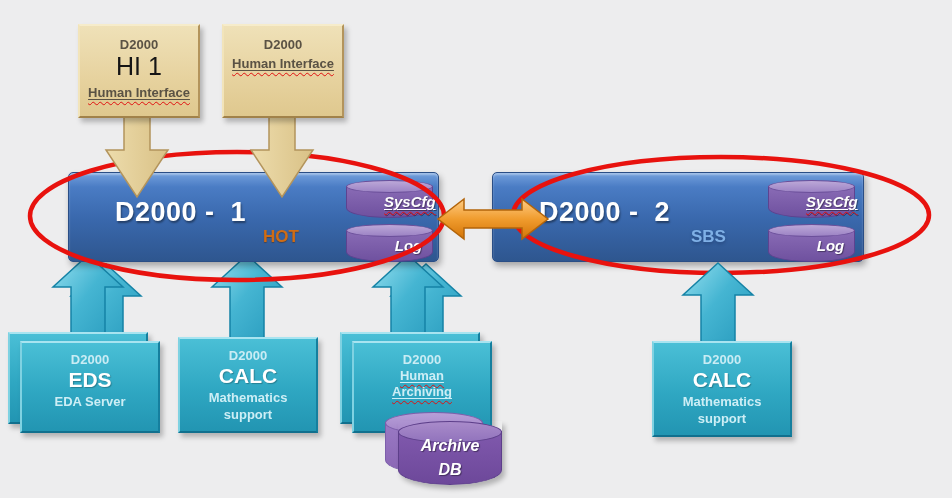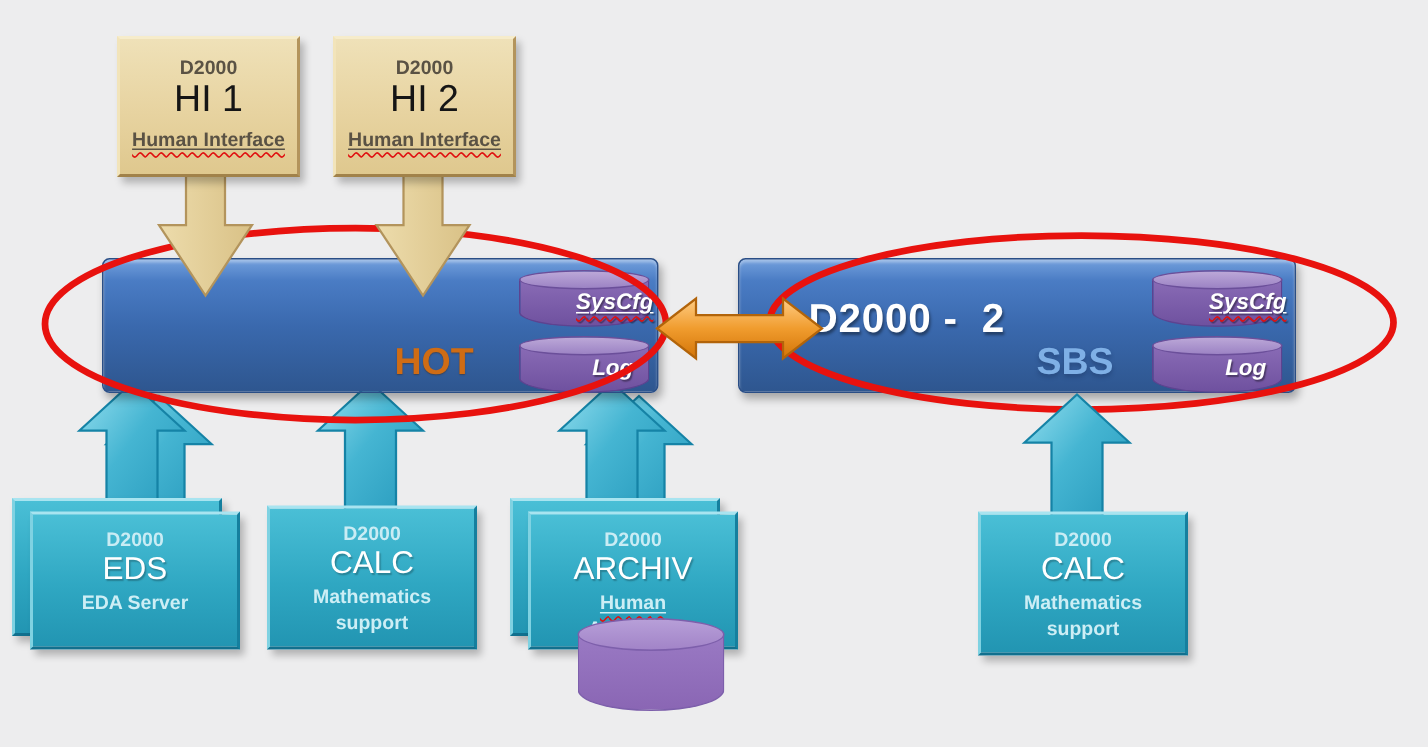--- a/index.html
+++ b/index.html
@@ -29,21 +29,21 @@
     position:absolute;top:172px;height:88px;border-radius:5px;
     background:linear-gradient(180deg,#73a0dd 0%,#4a7cc4 16%,#3a69ae 50%,#2e568f 100%);
     border:1px solid #2a4e86;
     box-shadow:2px 4px 6px rgba(0,0,0,.3), inset 0 2px 2px rgba(255,255,255,.35);
     z-index:2;
   }
   .server .title{
     position:absolute;left:46px;top:24px;font-size:27px;font-weight:bold;color:#fff;
     white-space:pre;letter-spacing:.5px;text-shadow:1px 2px 2px rgba(0,0,0,.4);
   }
-  .mode{position:absolute;font-size:25px;font-weight:bold;}
+  .mode{position:absolute;font-size:17px;font-weight:bold;}
   .mode-hot{left:194px;top:54px;color:#cf6c15;text-shadow:0 1px 1px rgba(70,35,0,.45);}
   .mode-sbs{left:198px;top:54px;color:#7fb0e6;text-shadow:0 2px 3px rgba(20,40,80,.35);}
 
   
   .cyl{position:absolute;width:87px;height:38px;}
   .cyl .ctop{
     position:absolute;left:0;top:0;width:100%;height:13px;border-radius:50%;
     background:linear-gradient(180deg,#bca8d8,#9c83c4);border:1px solid #6b4f9a;
     box-sizing:border-box;z-index:2;
   }
@@ -62,21 +62,21 @@
 
   
   .proc{
     position:absolute;width:136px;height:88px;text-align:center;color:#fff;
     background:linear-gradient(180deg,#4abfd6 0%,#2fa7c2 55%,#2295b2 100%);
     border:2px solid;border-color:#a8e4f0 #157f9e #11708e #7fd2e2;
     box-shadow:3px 4px 5px rgba(0,0,0,.25);z-index:4;
   }
   .proc.back{z-index:3;}
   .proc .prod{margin-top:9px;font-size:13px;font-weight:bold;color:#c9ecf4;}
-  .proc .name{font-size:21px;font-weight:normal;line-height:1.25;text-shadow:1px 1px 1px rgba(0,0,0,.25);}
+  .proc .name{font-size:21px;font-weight:bold;line-height:1.25;text-shadow:1px 1px 1px rgba(0,0,0,.25);}
   .proc .sub{font-size:13px;font-weight:bold;color:#cdeef5;line-height:1.25;margin-top:1px;padding:0 24px;}
 
   
   .dbcyl{position:absolute;}
   .dbcyl .ctop{position:absolute;left:0;top:0;width:100%;height:22px;border-radius:50%;box-sizing:border-box;z-index:2;}
   .dbcyl .cbody{position:absolute;left:0;top:10px;right:0;bottom:0;box-sizing:border-box;border-radius:0 0 52px 52px/0 0 15px 15px;}
   .dbcyl.backc{left:385px;top:412px;width:98px;height:62px;z-index:5;}
   .dbcyl.backc .ctop{background:linear-gradient(180deg,#b79fd8,#a284c8);border:1px solid #7d5fab;}
   .dbcyl.backc .cbody{background:linear-gradient(180deg,#9а7ac4,#8a66b4);background:linear-gradient(180deg,#9a7ac4,#8a66b4);border:1px solid #7d5fab;border-top:none;}
   .dbcyl.frontc{left:398px;top:421px;width:104px;height:64px;z-index:6;box-shadow:3px 4px 5px rgba(0,0,0,.25);border-radius:0 0 52px 52px/0 0 15px 15px;}
@@ -102,20 +102,21 @@
       </linearGradient>
     </defs>
     <path d="M106,264 L141,296 L123,296 L123,350 L89,350 L89,296 L71,296 Z" fill="url(#cg)" stroke="#1583a6" stroke-width="1.5"></path>
     <path d="M88,255 L123,287 L105,287 L105,350 L71,350 L71,287 L53,287 Z" fill="url(#cg)" stroke="#1583a6" stroke-width="1.5"></path>
     <path d="M247,255 L282,287 L264,287 L264,348 L230,348 L230,287 L212,287 Z" fill="url(#cg)" stroke="#1583a6" stroke-width="1.5"></path>
     <path d="M426,264 L461,296 L443,296 L443,350 L409,350 L409,296 L391,296 Z" fill="url(#cg)" stroke="#1583a6" stroke-width="1.5"></path>
     <path d="M408,255 L443,287 L425,287 L425,350 L391,350 L391,287 L373,287 Z" fill="url(#cg)" stroke="#1583a6" stroke-width="1.5"></path>
   </svg>
 
   <div class="server" style="left:68px;width:369px;">
+    <div class="title">D2000 -  1</div>
     <div class="mode mode-hot">HOT</div>
     <div class="cyl" style="left:277px;top:7px;">
       <div class="ctop"></div>
       <div class="cbody"></div>
       <div class="lbl"><span class="u"><span class="squig">SysCfg</span></span></div>
     </div>
     <div class="cyl" style="left:277px;top:51px;">
       <div class="ctop"></div>
       <div class="cbody"></div>
       <div class="lbl">Log</div>
@@ -155,21 +156,20 @@
 
   <div class="proc" style="left:178px;top:337px;height:92px;">
     <div class="prod">D2000</div>
     <div class="name">CALC</div>
     <div class="sub">Mathematics support</div>
   </div>
 
   <div class="proc back" style="left:340px;top:332px;"></div>
   <div class="proc" style="left:352px;top:341px;">
     <div class="prod">D2000</div>
-    <div class="name">ARCHIV</div>
     <div class="sub"><span class="u"><span class="squig">Human Archiving</span></span></div>
   </div>
 
   <div class="proc" style="left:652px;top:341px;height:92px;">
     <div class="prod">D2000</div>
     <div class="name">CALC</div>
     <div class="sub">Mathematics support</div>
   </div>
 
   <svg class="layer" width="952" height="498" style="z-index:5">
@@ -180,36 +180,41 @@
           <stop offset="1" stop-color="#d37407"></stop>
       </linearGradient>
     </defs>
     <path d="M438,219 L464,199 L464,210 L522,210 L522,199 L548,219 L522,239 L522,228 L464,228 L464,239 Z" fill="url(#og)" stroke="#b2640a" stroke-width="1.5"></path>
   </svg>
 
   <div class="dbcyl backc">
     <div class="ctop"></div>
     <div class="cbody"></div>
   </div>
+  <div class="dbcyl frontc">
+    <div class="ctop"></div>
+    <div class="cbody"></div>
+    <div class="lbl" style="top:16px;">Archive</div>
+    <div class="lbl" style="top:40px;">DB</div>
+  </div>
 
   <svg class="layer" width="952" height="498" style="z-index:6">
     <defs>
       <linearGradient id="tg" x1="0" y1="0" x2="1" y2="0">
         <stop offset="0" stop-color="#eddcac"></stop>
           <stop offset="1" stop-color="#d9c186"></stop>
       </linearGradient>
     </defs>
     <path d="M124,112 L150,112 L150,150 L168,150 L137,197 L106,150 L124,150 Z" fill="url(#tg)" stroke="#b3945c" stroke-width="1.5"></path>
     <path d="M269,112 L295,112 L295,150 L313,150 L282,197 L251,150 L269,150 Z" fill="url(#tg)" stroke="#b3945c" stroke-width="1.5"></path>
   </svg>
 
   <div class="hi" style="left:78px;top:24px;">
     <div class="prod">D2000</div>
     <div class="name">HI 1</div>
     <div class="sub"><span class="u"><span class="squig">Human Interface</span></span></div>
   </div>
   <div class="hi" style="left:222px;top:24px;">
     <div class="prod">D2000</div>
-    <div class="name">HI 2</div>
     <div class="sub"><span class="u"><span class="squig">Human Interface</span></span></div>
   </div>
 
 </div>
 
 </body></html>

